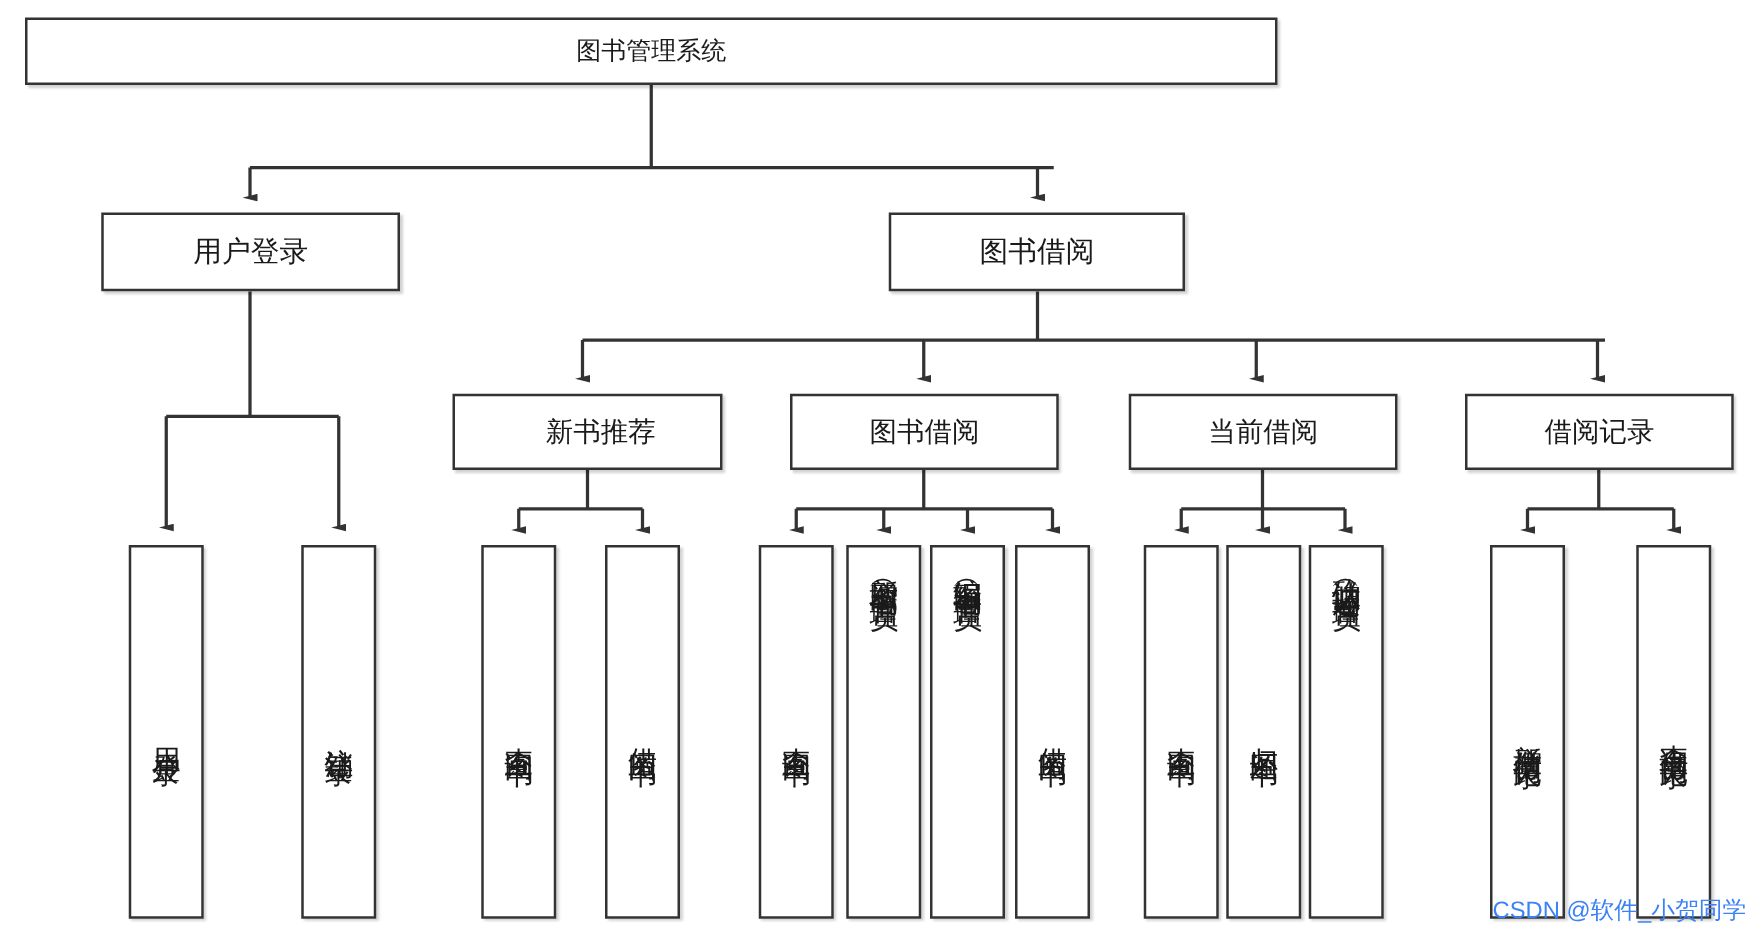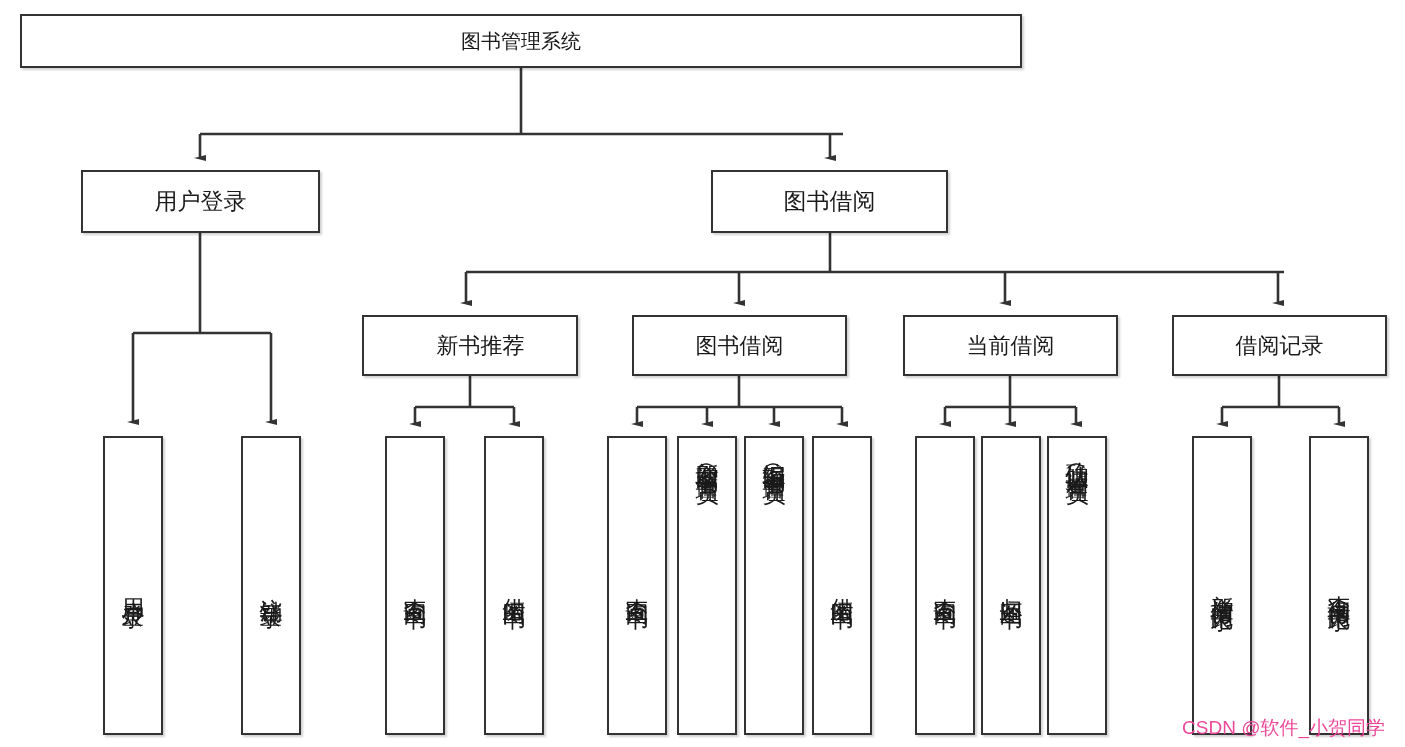--- a/index.html
+++ b/index.html
@@ -57,24 +57,24 @@
     letter-spacing: 3px;
     line-height: 1.0;
     white-space: nowrap;
   }
   .node.leaf.centered {
     align-items: center;
     padding-top: 0;
   }
   .watermark {
     position: absolute;
-    right: 20px;
+    right: 8px;
     bottom: 6px;
     font-size: 19px;
-    color: #ec4899;
+    color: #3b82f6;
     z-index: 5;
     white-space: nowrap;
   }
 </style>
 </head>
 <body>
 
 <div id="canvas">
 
   <svg id="edges" viewBox="0 0 1405 747">

